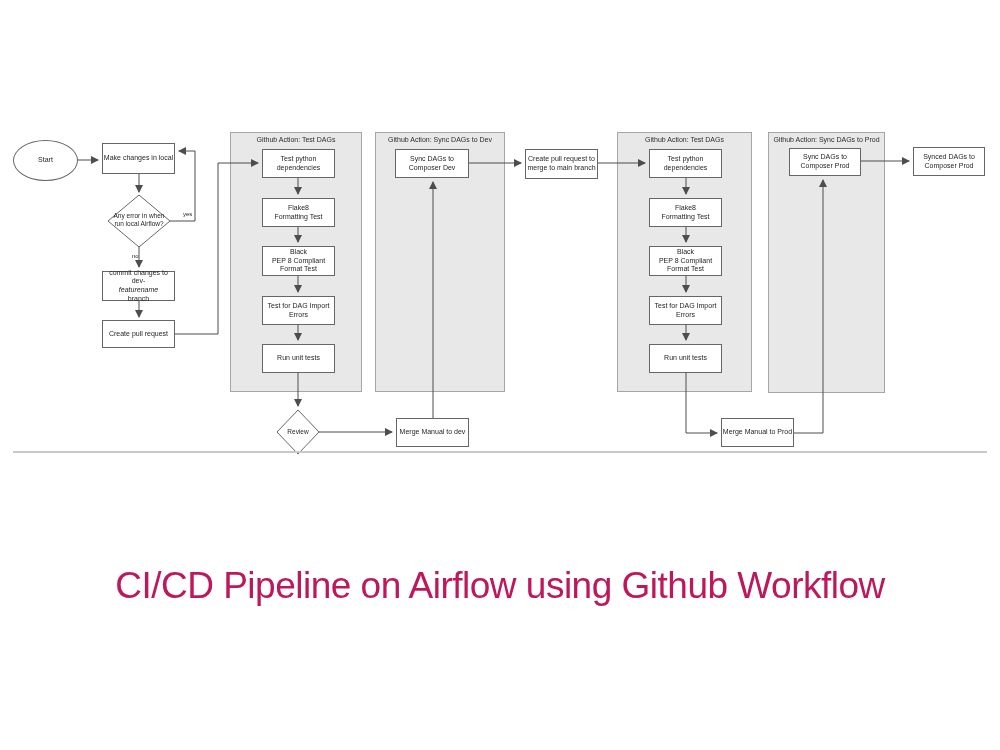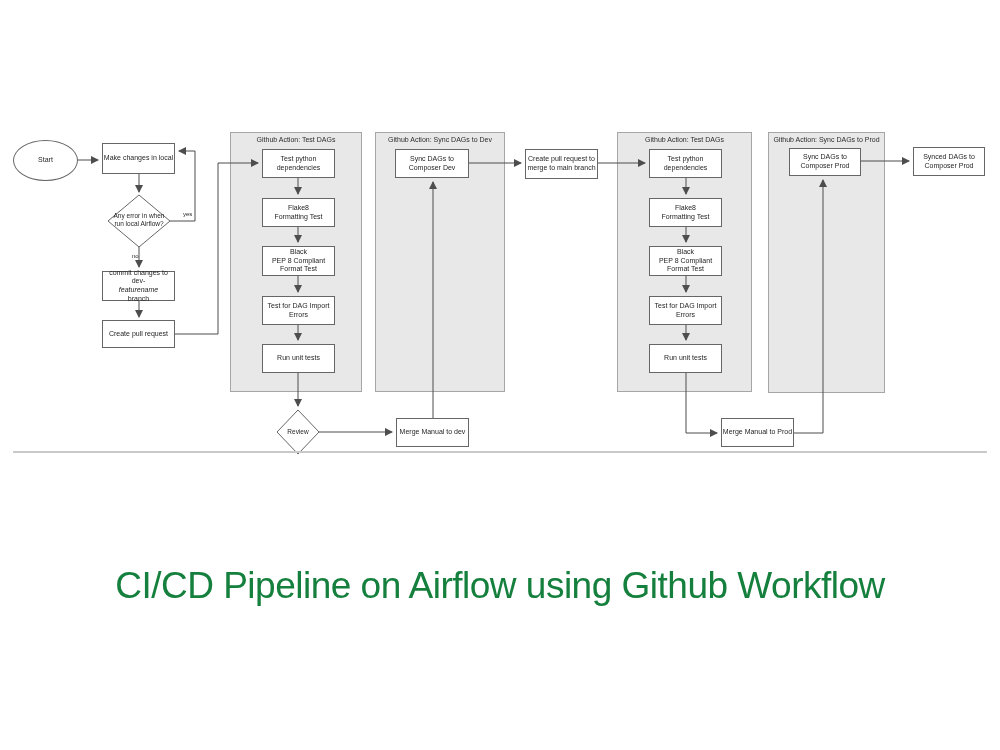--- a/index.html
+++ b/index.html
@@ -19,21 +19,21 @@
         display:flex;flex-direction:column;align-items:center;justify-content:center;
         text-align:center;font-size:7px;line-height:1.25;color:var(--text);white-space:pre-line;}
   .ellipse{border-radius:50%;}
   .wires{position:absolute;left:0;top:0;width:1000px;height:750px;pointer-events:none;}
   .wires path.wire{stroke:var(--line);stroke-width:1;fill:none;}
   .wires polygon.diamond{fill:#ffffff;stroke:var(--node_border);stroke-width:1;}
   .arrhead{fill:var(--line);stroke:none;}
   .dtext{position:absolute;font-size:6.5px;line-height:1.3;text-align:center;color:var(--text);white-space:pre-line;}
   .wire-label{position:absolute;font-size:6px;color:var(--text);}
   .divider{position:absolute;height:2px;background:var(--divider);}
-  .title{position:absolute;left:0;width:100%;text-align:center;font-size:37px;color:#15803d;letter-spacing:-0.5px;}
+  .title{position:absolute;left:0;width:100%;text-align:center;font-size:37px;color:#be185d;letter-spacing:-0.5px;}
   .italic{font-style:italic;}
   .node span{display:block;}
 </style>
 </head>
 <body>
 
 <div class="canvas">
 
   <div class="container" style="left:230px;top:132px;width:132px;height:260px;">
     <div class="container-label">Github Action: Test DAGs</div>

